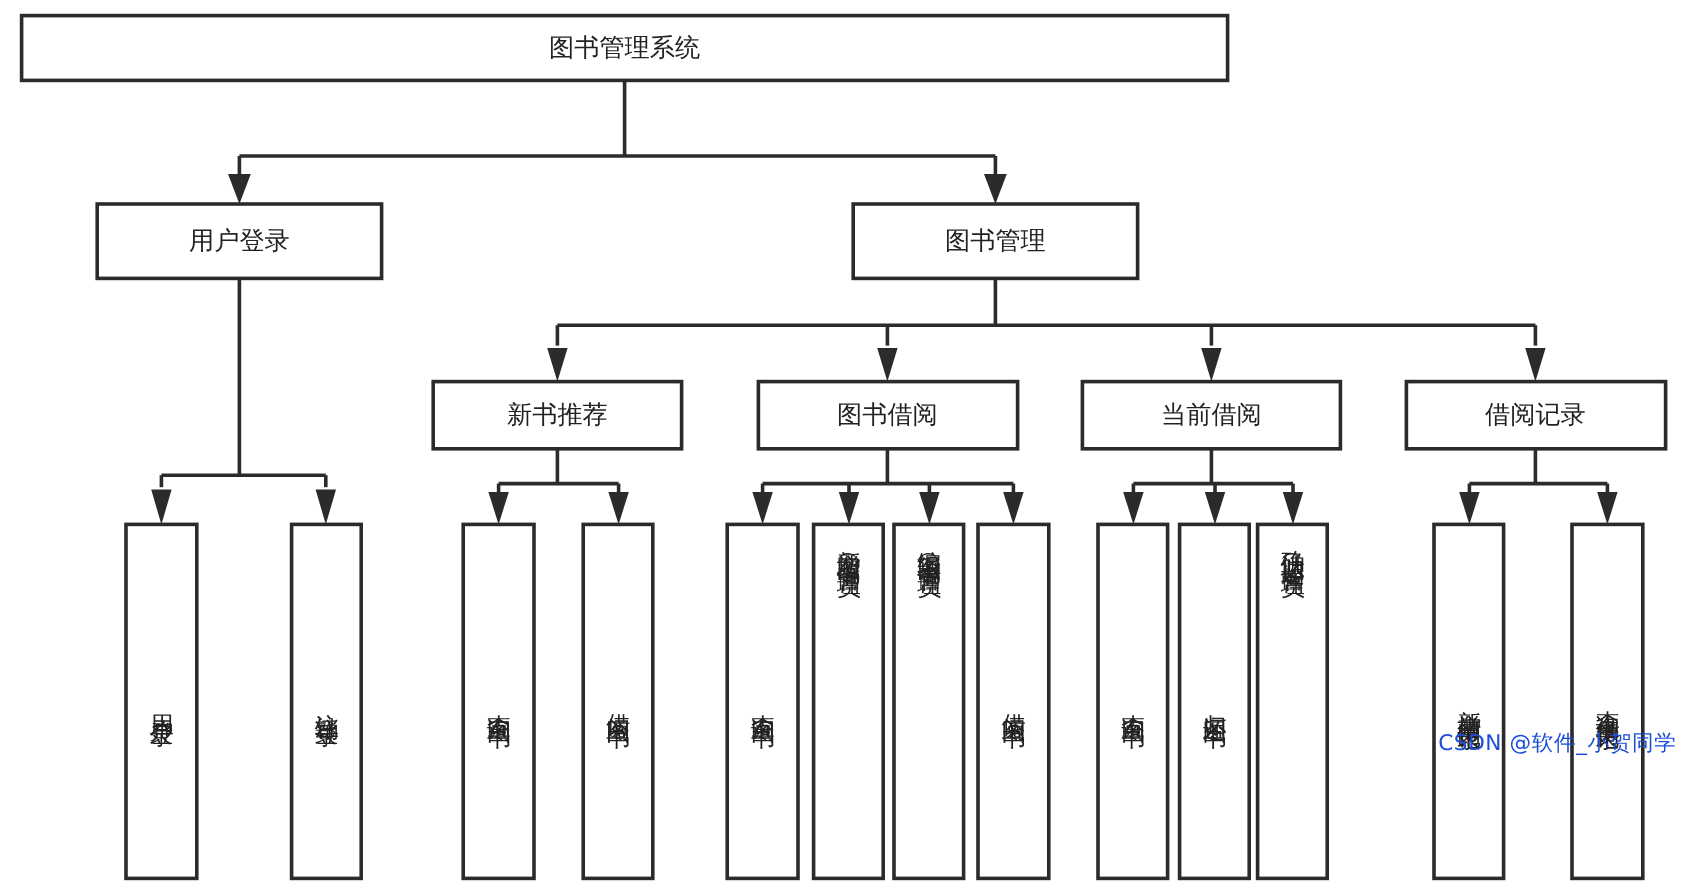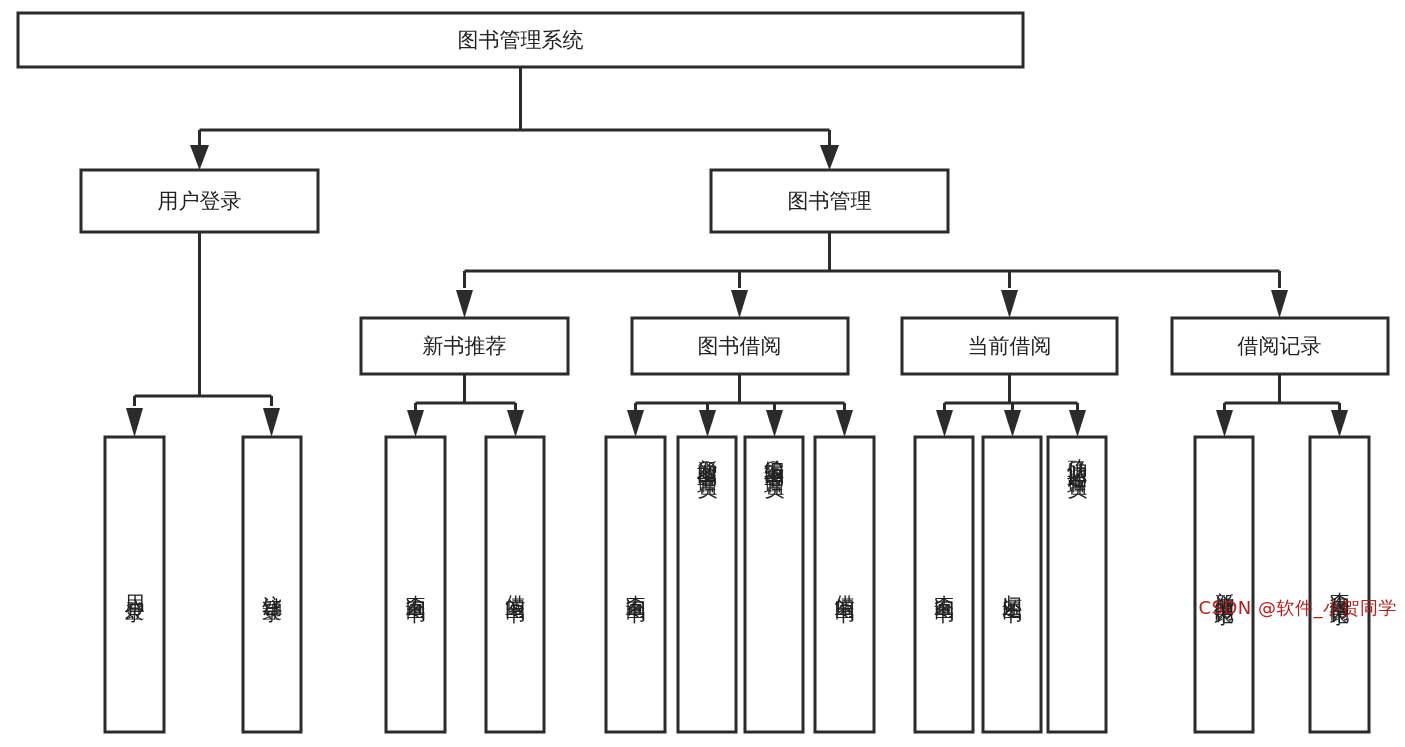--- a/index.html
+++ b/index.html
@@ -60,24 +60,24 @@
     line-height: 1.08;
     color: #222222;
     letter-spacing: 3px;
     white-space: nowrap;
     text-align: center;
     pointer-events: none;
   }
   #watermark {
     position: absolute;
     right: 8px;
-    bottom: 14px;
+    bottom: 3px;
     font-family: "DejaVu Sans", "Liberation Sans", sans-serif;
     font-size: 18px;
-    color: #b91c1c;
+    color: #1d4ed8;
     white-space: nowrap;
     letter-spacing: 0.5px;
   }
 </style>
 </head>
 <body>
 
 <div id="diagram-root">
 
   <svg id="tree-svg" viewBox="0 0 1405 747">

